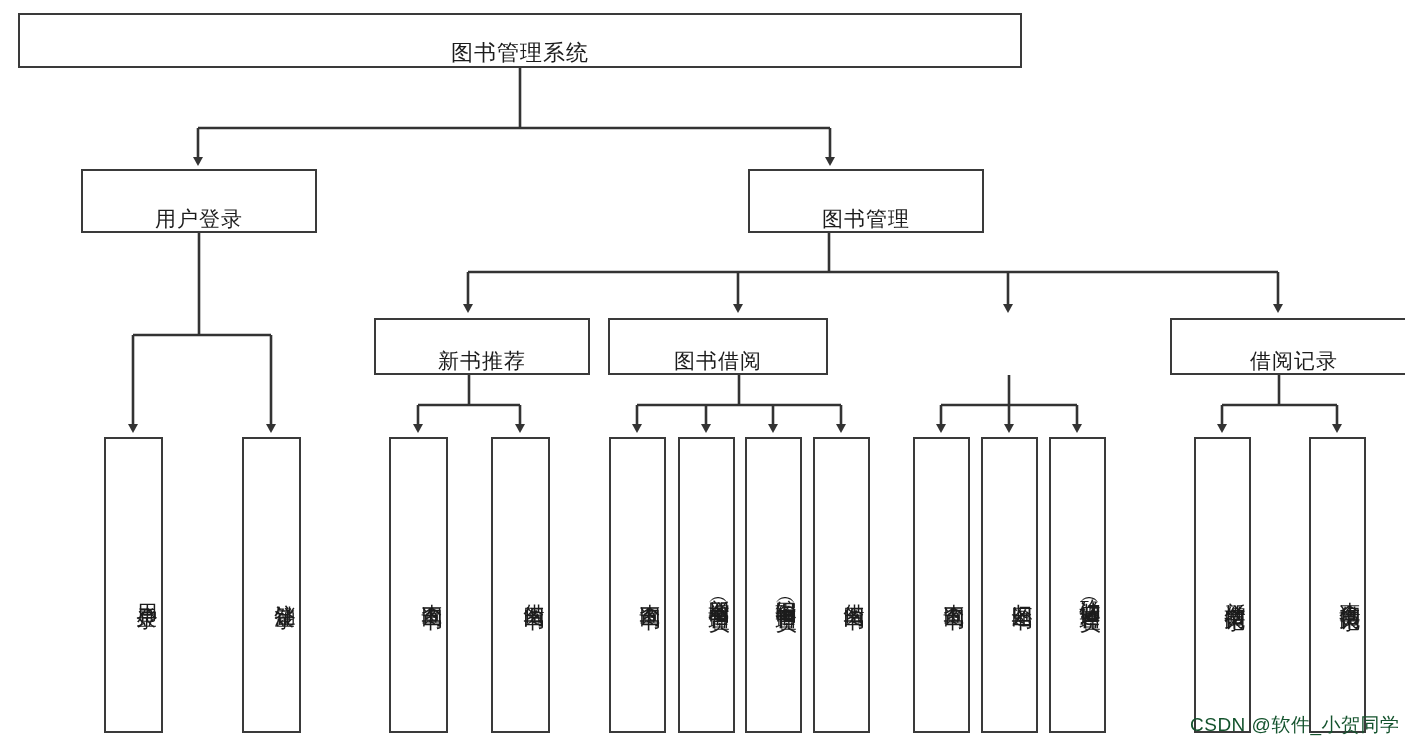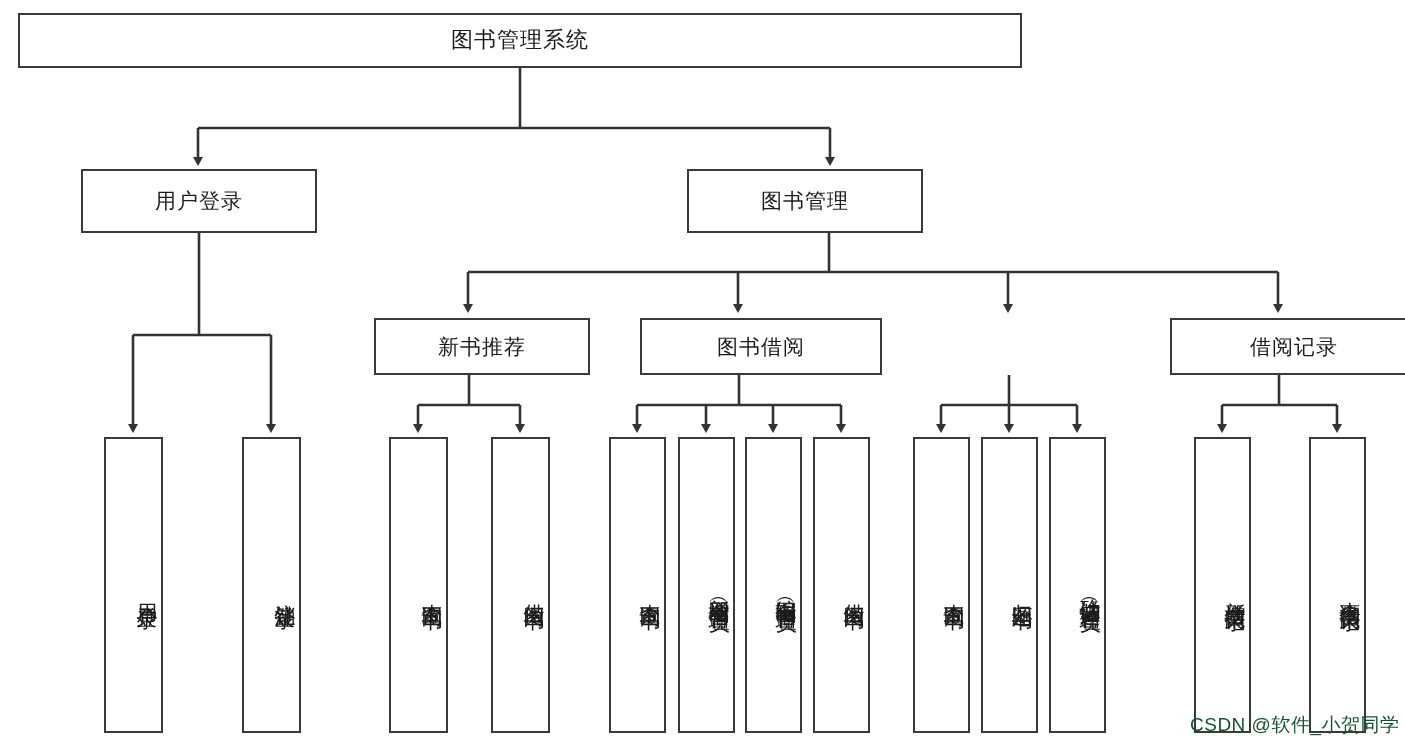--- a/index.html
+++ b/index.html
@@ -24,21 +24,21 @@
     width: 1405px;
     height: 747px;
     pointer-events: none;
   }
   .node {
     position: absolute;
     box-sizing: border-box;
     background: #ffffff;
     border: 2px solid #3a3a3a;
     display: flex;
-    align-items: center;
+    align-items: flex-end;
     justify-content: center;
     color: #1c1c1c;
   }
   .node.h {
     font-size: 21px;
     letter-spacing: 1px;
     line-height: 1.2;
   }
   .node.root {
     font-size: 22px;
@@ -123,28 +123,28 @@
     </g>
   </svg>
 
   <div class="node h root" style="left:18px; top:13px; width:1004px; height:55px;">
     <span>图书管理系统</span>
   </div>
 
   <div class="node h" style="left:81px; top:169px; width:236px; height:64px;">
     <span>用户登录</span>
   </div>
-  <div class="node h" style="left:687px; top:169px; width:236px; height:64px;">
+  <div class="node h" style="left:748px; top:169px; width:236px; height:64px;">
     <span>图书管理</span>
   </div>
 
   <div class="node h" style="left:362px; top:318px; width:216px; height:57px;margin-left:12px;">
     <span>新书推荐</span>
   </div>
-  <div class="node h" style="left:640px; top:318px; width:242px; height:57px;">
+  <div class="node h" style="left:608px; top:318px; width:220px; height:57px;">
     <span>图书借阅</span>
   </div>
   <div class="node h" style="left:1170px; top:318px; width:248px; height:57px;">
     <span>借阅记录</span>
   </div>
 
   <div class="node v" style="left:104px; top:437px; width:59px; height:296px;">
     <span class="vtext">用户登录</span>
   </div>
   <div class="node v" style="left:242px; top:437px; width:59px; height:296px;">

